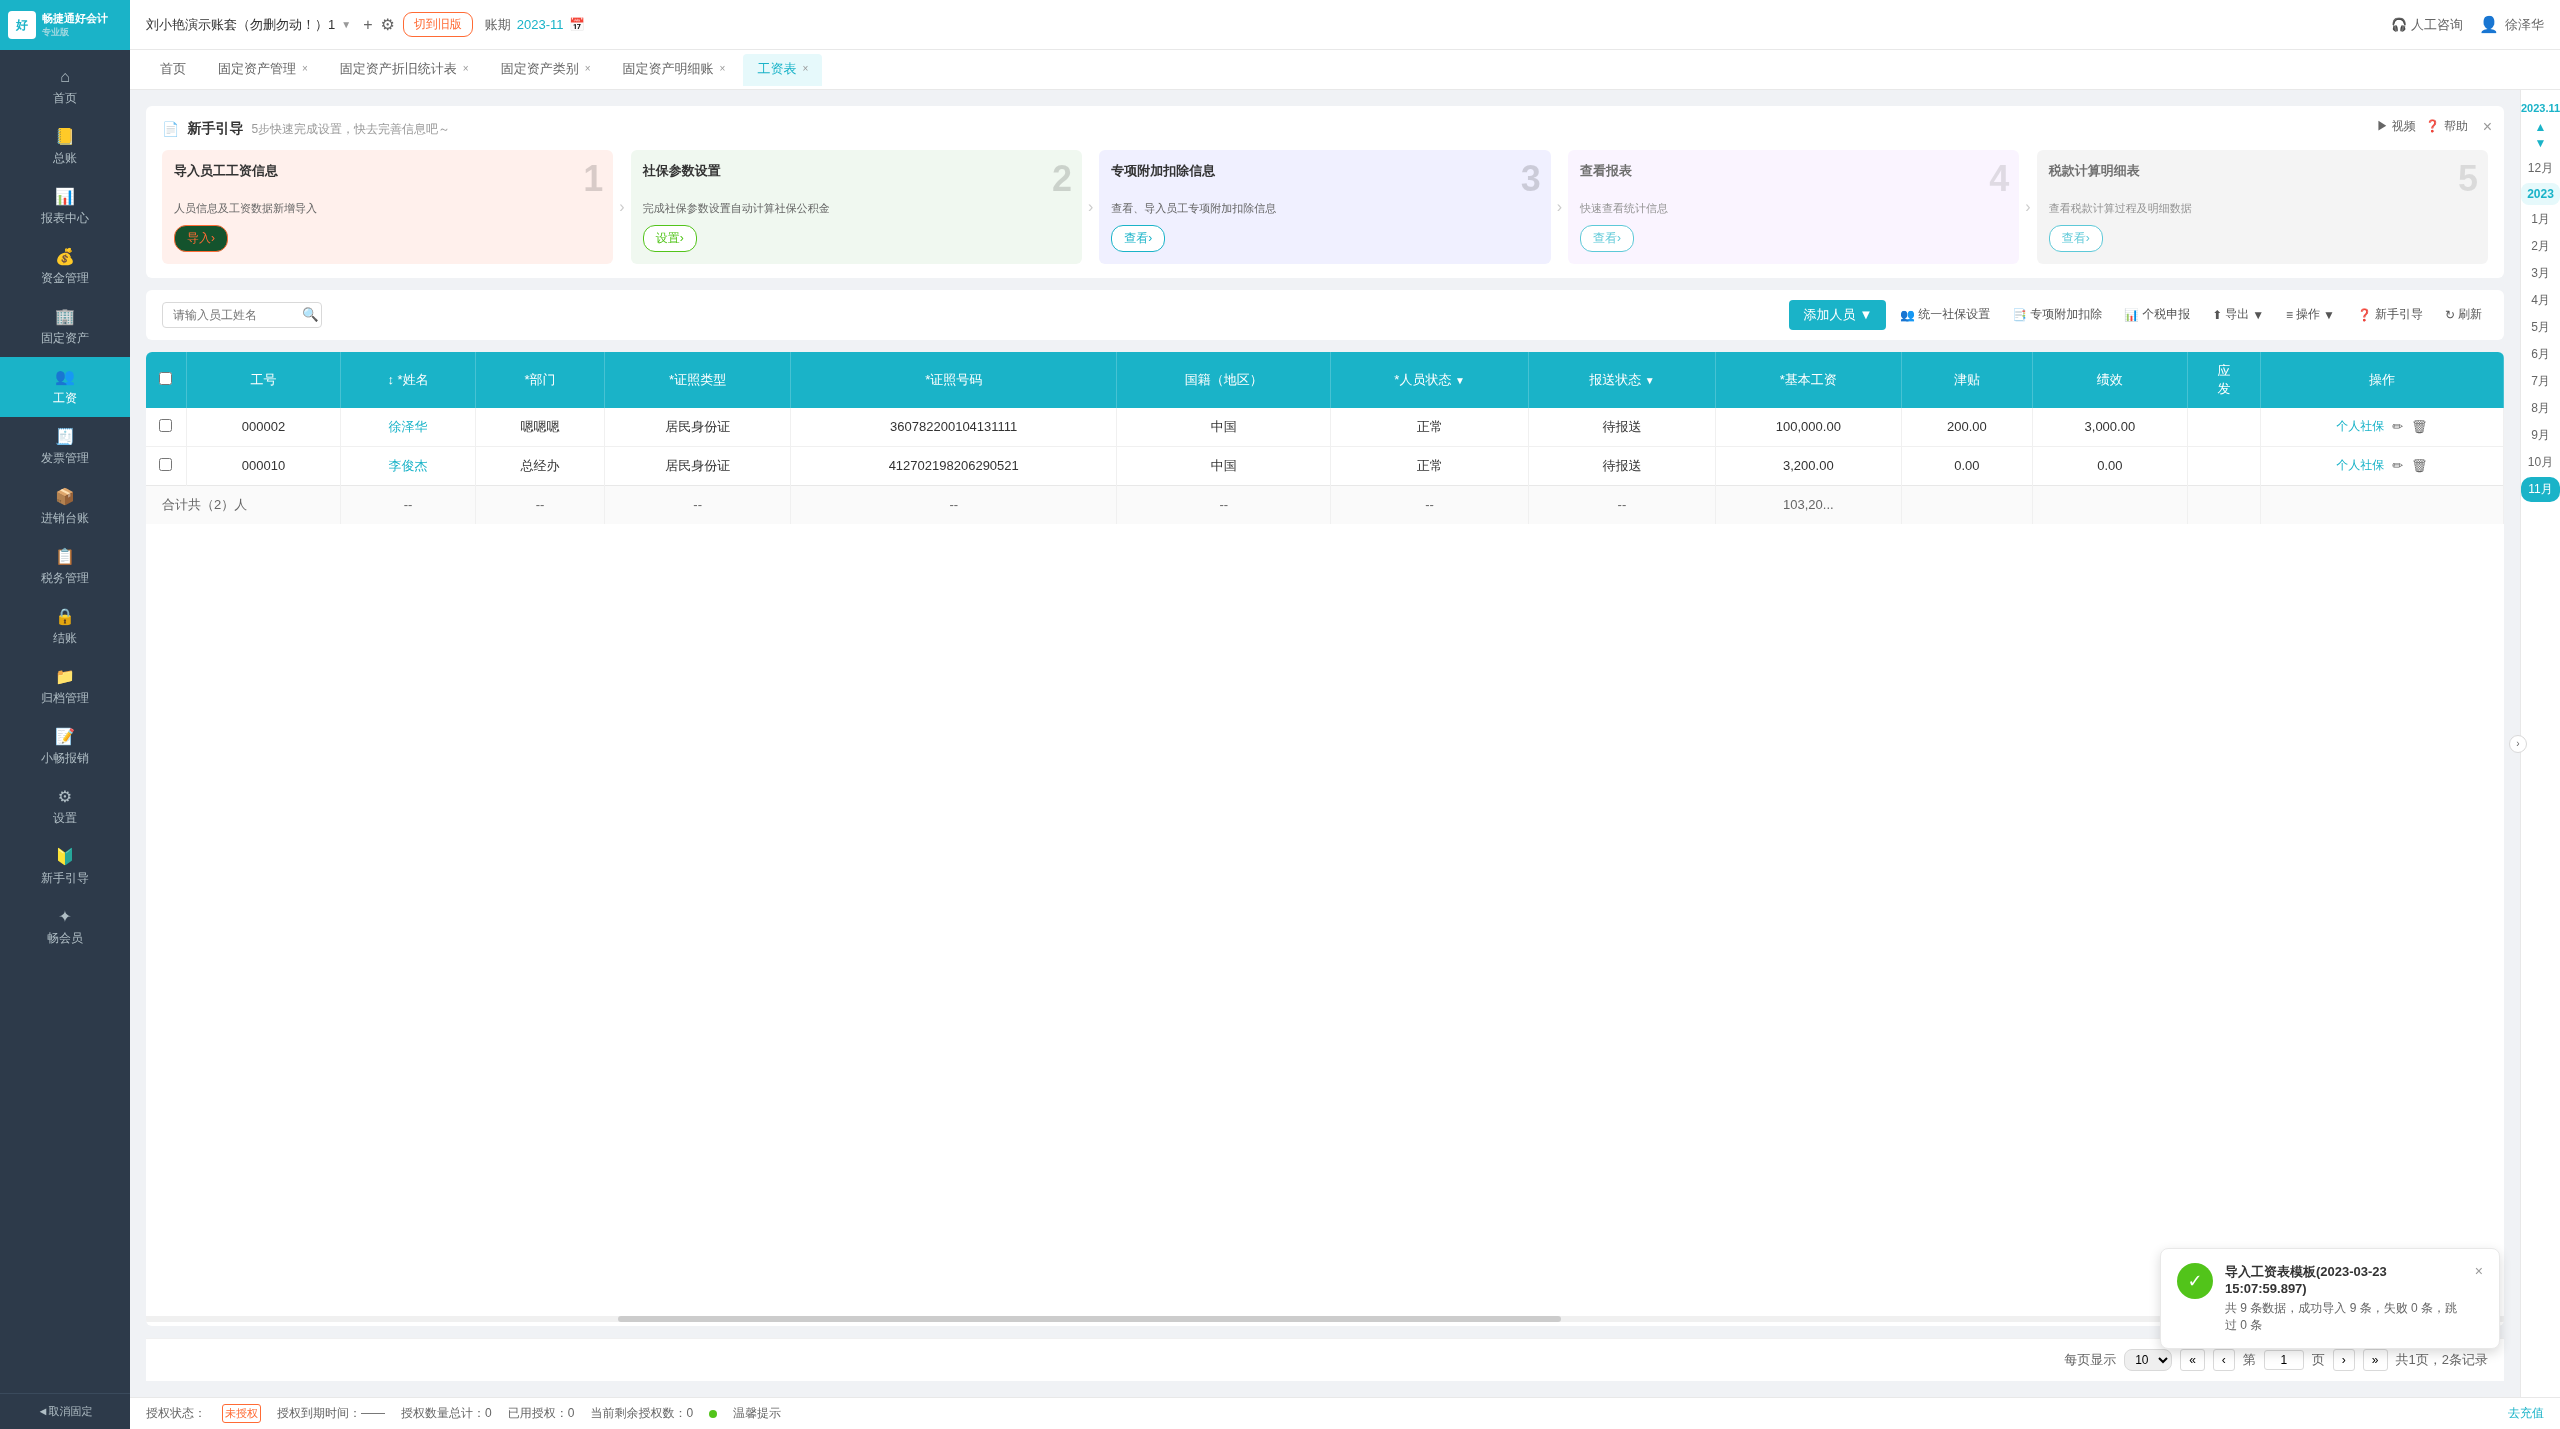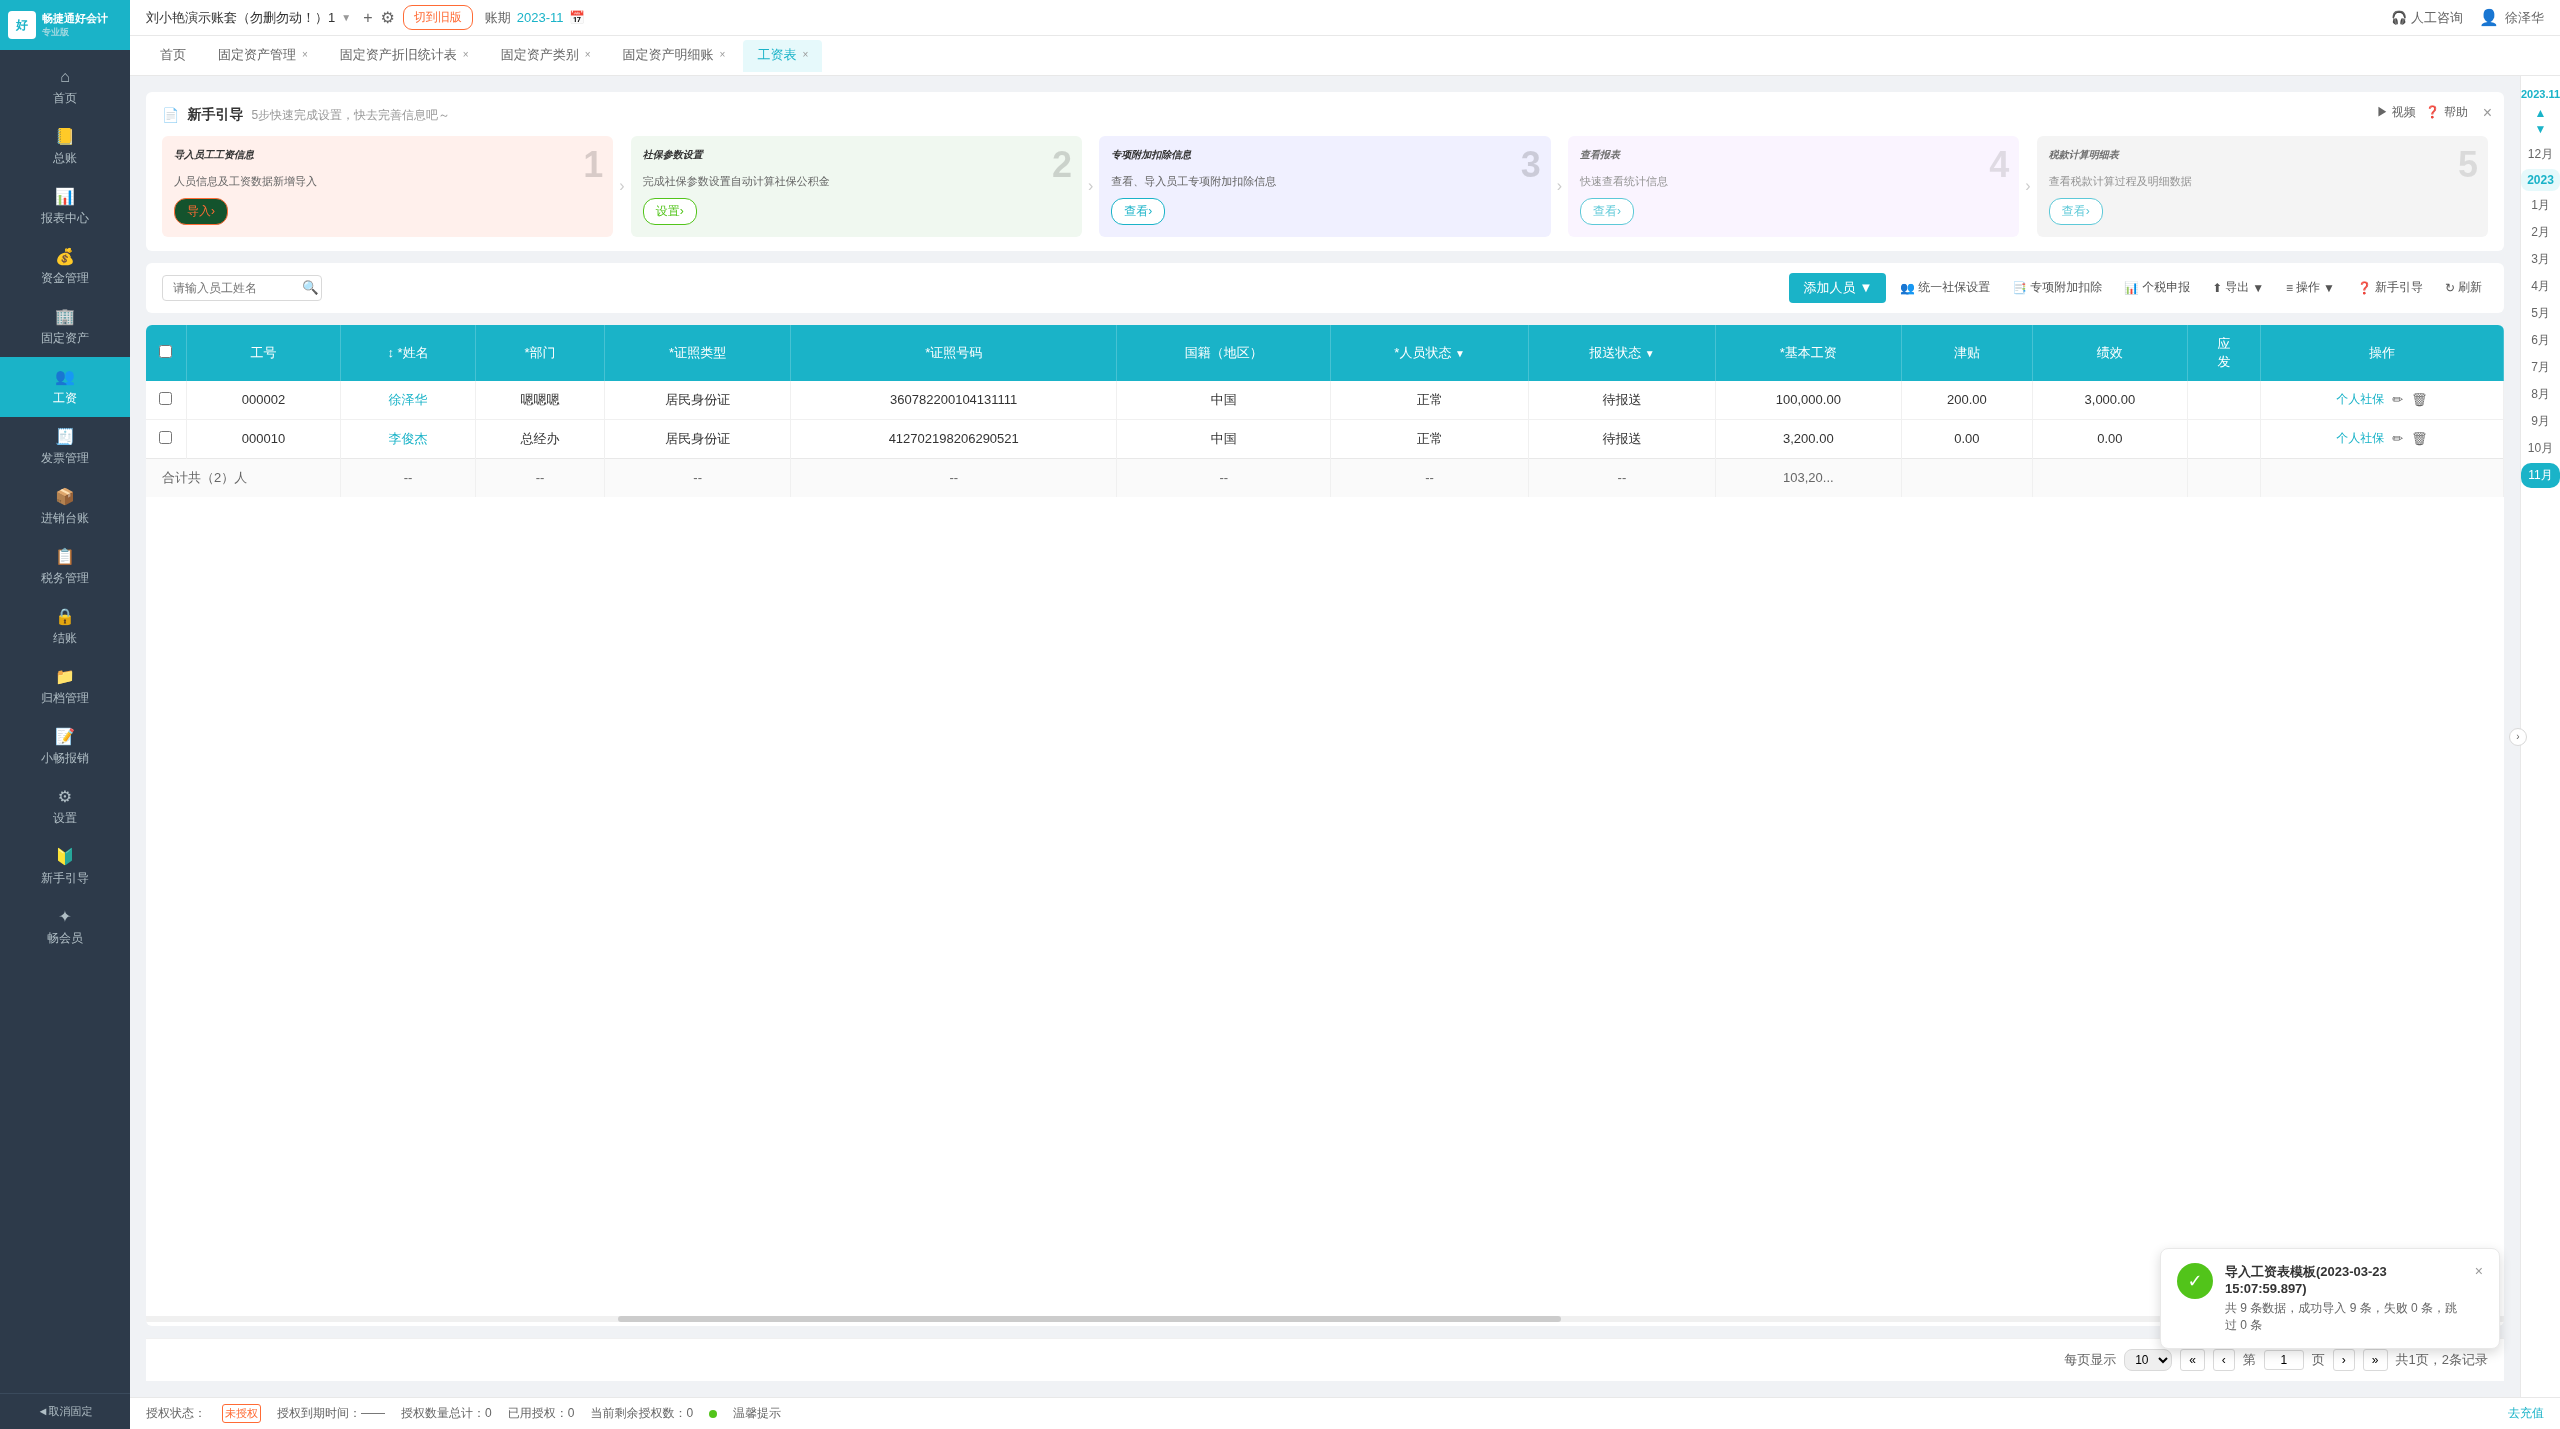--- a/index.html
+++ b/index.html
@@ -56,21 +56,21 @@
       cursor: pointer;
       border-top: 1px solid #3a4a5c;
     }
 
     
     .main-content { flex: 1; display: flex; flex-direction: column; overflow: hidden; }
 
     
     .topbar {
       background: white;
-      height: 36px;
+      height: 50px;
       display: flex;
       align-items: center;
       padding: 0 16px;
       border-bottom: 1px solid #e8e8e8;
       gap: 12px;
       flex-shrink: 0;
     }
     .topbar-account {
       display: flex; align-items: center; gap: 6px;
       font-size: 13px; color: #333;
@@ -158,21 +158,21 @@
     .guide-step-4 { background: #f8f0ff; opacity: 0.7; }
     .guide-step-5 { background: #f0f0f0; opacity: 0.7; }
     .step-arrow {
       display: flex; align-items: center; padding: 0 6px;
       color: #ccc; font-size: 16px;
     }
     .step-num {
       font-size: 36px; font-weight: bold; opacity: 0.15;
       position: absolute; right: 10px; top: 8px;
     }
-    .step-title { font-size: 10px; font-weight: bold; color: #333; margin-bottom: 11px; font-style: italic; }
+    .step-title { font-size: 13px; font-weight: bold; color: #333; margin-bottom: 20px; }
     .step-desc { font-size: 11px; color: #666; line-height: 1.5; flex: 1; }
     .step-btn {
       margin-top: 8px;
       padding: 4px 12px;
       border-radius: 12px;
       border: 1px solid;
       font-size: 12px;
       cursor: pointer;
       display: inline-block;
       width: fit-content;

